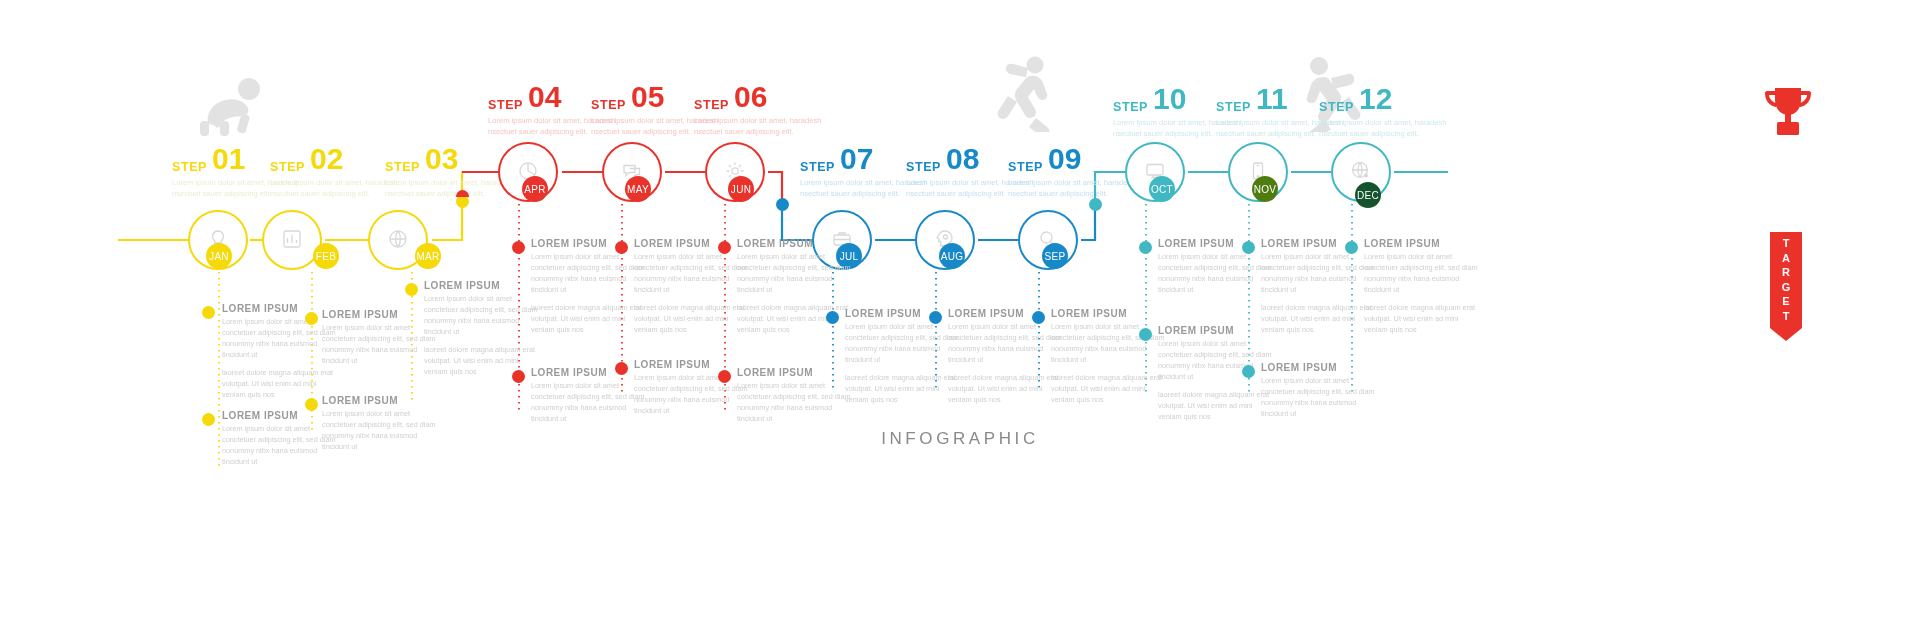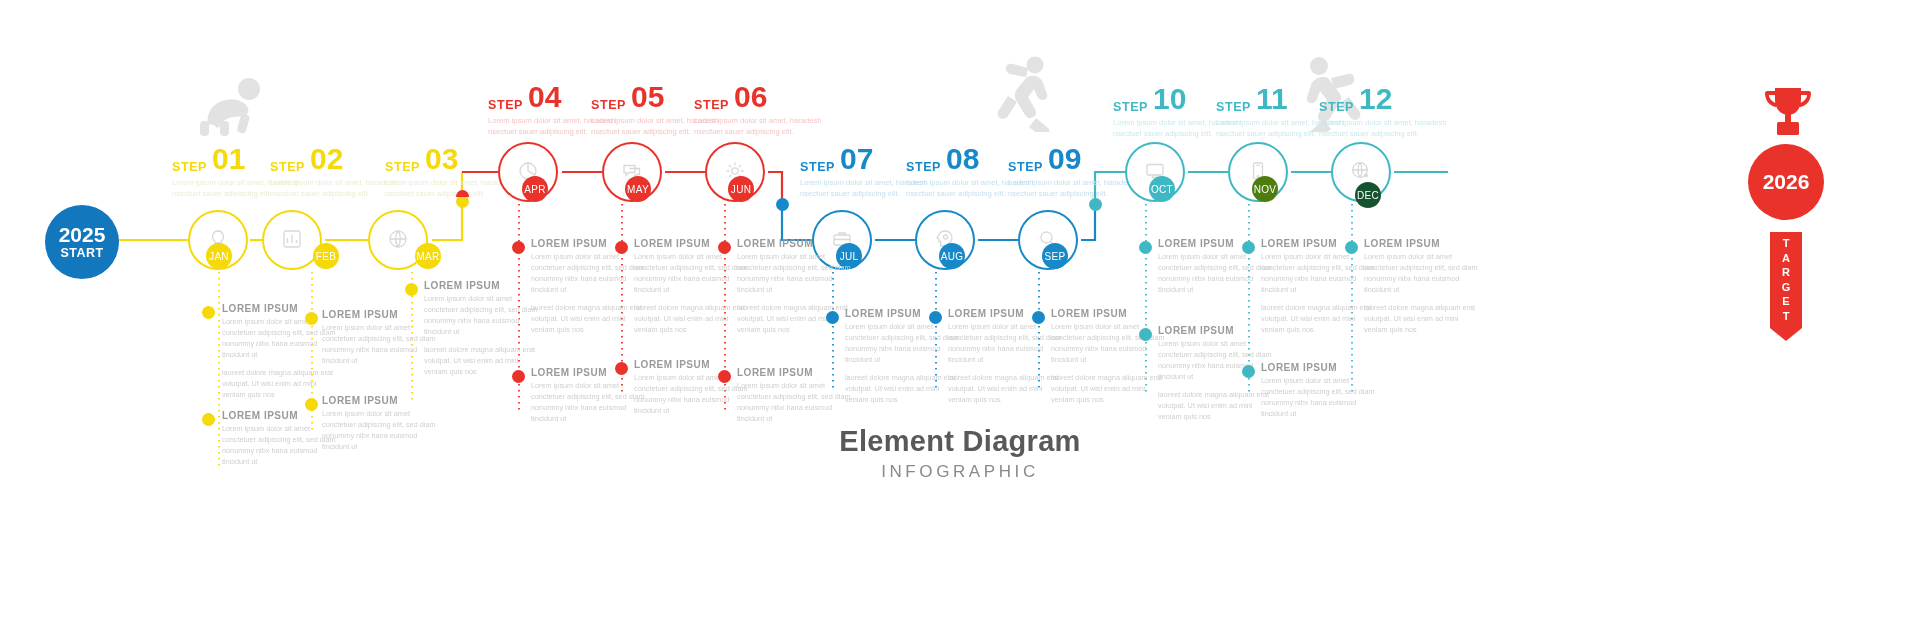--- a/index.html
+++ b/index.html
@@ -117,35 +117,28 @@
   </svg>
 
   <svg class="silhouette" style="left:1302px; top:56px; width:66px; height:76px;" viewBox="0 0 66 76">
     <circle cx="17" cy="10" r="9"></circle>
     <path d="M26 22c-7-3-15 1-17 7l-4 12c-1 3 1 6 4 6 3 1 5-2 6-4l3-8 7 9-8 13c-2 3-1 7 2 8 3 2 7 0 9-3l10-16c2-4 1-8-2-11z"></path>
     <path d="M38 47l10 14c2 3 6 4 8 2 3-2 3-6 1-8l-10-14z"></path>
     <path d="M29 22l17-4c3-1 6 1 6 4 1 3-1 6-4 7l-16 4z"></path>
     <path d="M22 64l-11 9c-3 2-4 6-2 8 2 3 6 3 8 1l12-9z"></path>
   </svg>
 
-  <div class="endcircle" style="left:45px; top:205px; width:74px; height:74px; background:#1277bd;">
-    <span class="y">2025</span>
-    <span class="s">START</span>
-  </div>
 
   <svg class="silhouette" style="left:1762px; top:84px; width:52px; height:62px; fill:#e8322a;" viewBox="0 0 52 62">
     <path d="M13 4h26v12c0 9-6 15-13 15S13 25 13 16z"></path>
     <path d="M13 7H5c-1 0-2 1-2 2 0 8 5 13 11 14v-4C10 18 7 14 7 11h6z"></path>
     <path d="M39 7h8c1 0 2 1 2 2 0 8-5 13-11 14v-4c4-1 7-5 7-8h-6z"></path>
     <rect x="23" y="30" width="6" height="9"></rect>
     <rect x="15" y="38" width="22" height="13" rx="1.5"></rect>
   </svg>
-  <div class="endcircle" style="left:1748px; top:144px; width:76px; height:76px; background:#e8322a;">
-    <span class="y">2026</span>
-  </div>
   <div class="ribbon" style="left:1770px; top:232px; height:96px;">
     <span class="txt">TARGET</span>
     <span class="notch"></span>
   </div>
 
   <div class="step-head" style="left:172px; top:144px; color:#f5d908;">
     <span class="lbl">STEP</span><span class="num">01</span>
     <div class="desc" style="color:#ececd0;">Lorem ipsum dolor sit amet, haradesh nsectuet sauer adipiscing elit.</div>
   </div>
   <div class="step-head" style="left:270px; top:144px; color:#f5d908;">
@@ -435,17 +428,16 @@
   </div>
 
   <div class="dot" style="left:1345px; top:241px; width:13px; height:13px; background:#3fb8c4;"></div>
   <div class="detail" style="left:1364px; top:238px;">
     <div class="dh">LOREM IPSUM</div>
     <div class="dp">Lorem ipsum dolor sit amet conctetuer adipiscing elit, sed diam nonummy nibx hana euismod tincidunt ut</div>
     <div class="dp">laoreet dolore magna aliquam erat volutpat. Ut wisi enim ad mini veniam quis nos</div>
   </div>
 
   <div class="title-wrap" style="top:425px;">
-    <div class="title-main">Element Diagram</div>
     <div class="title-sub">INFOGRAPHIC</div>
   </div>
 
 </div>
 
 </body></html>

